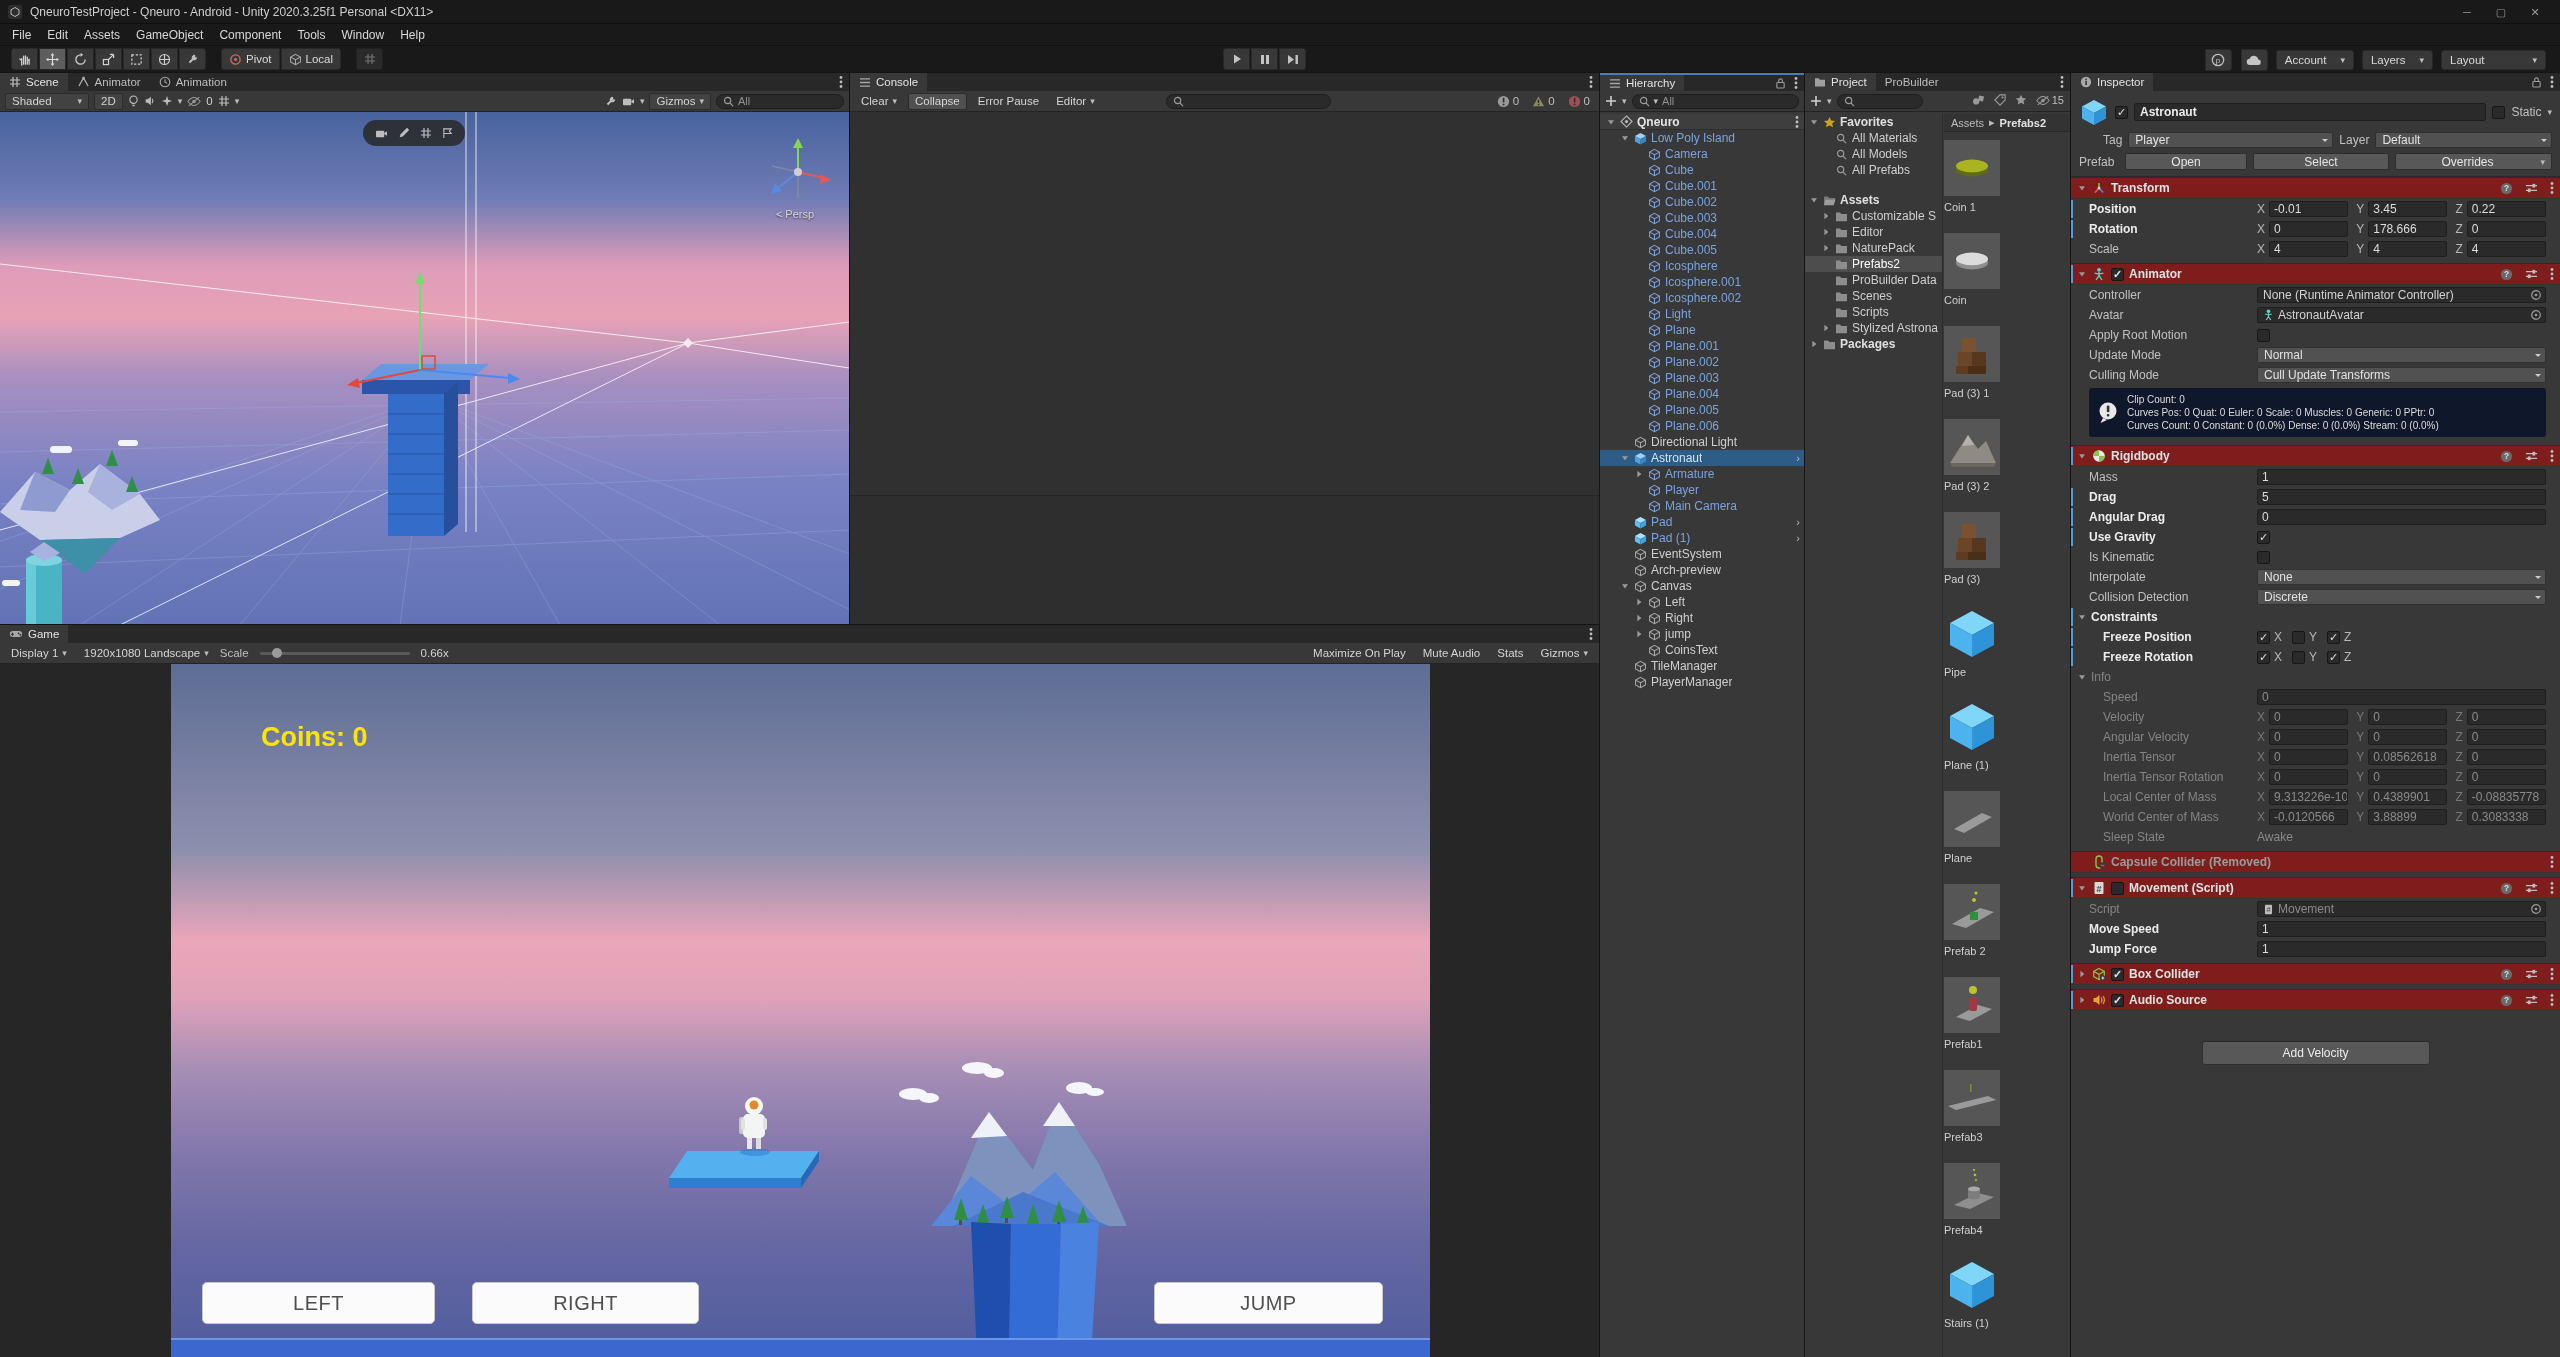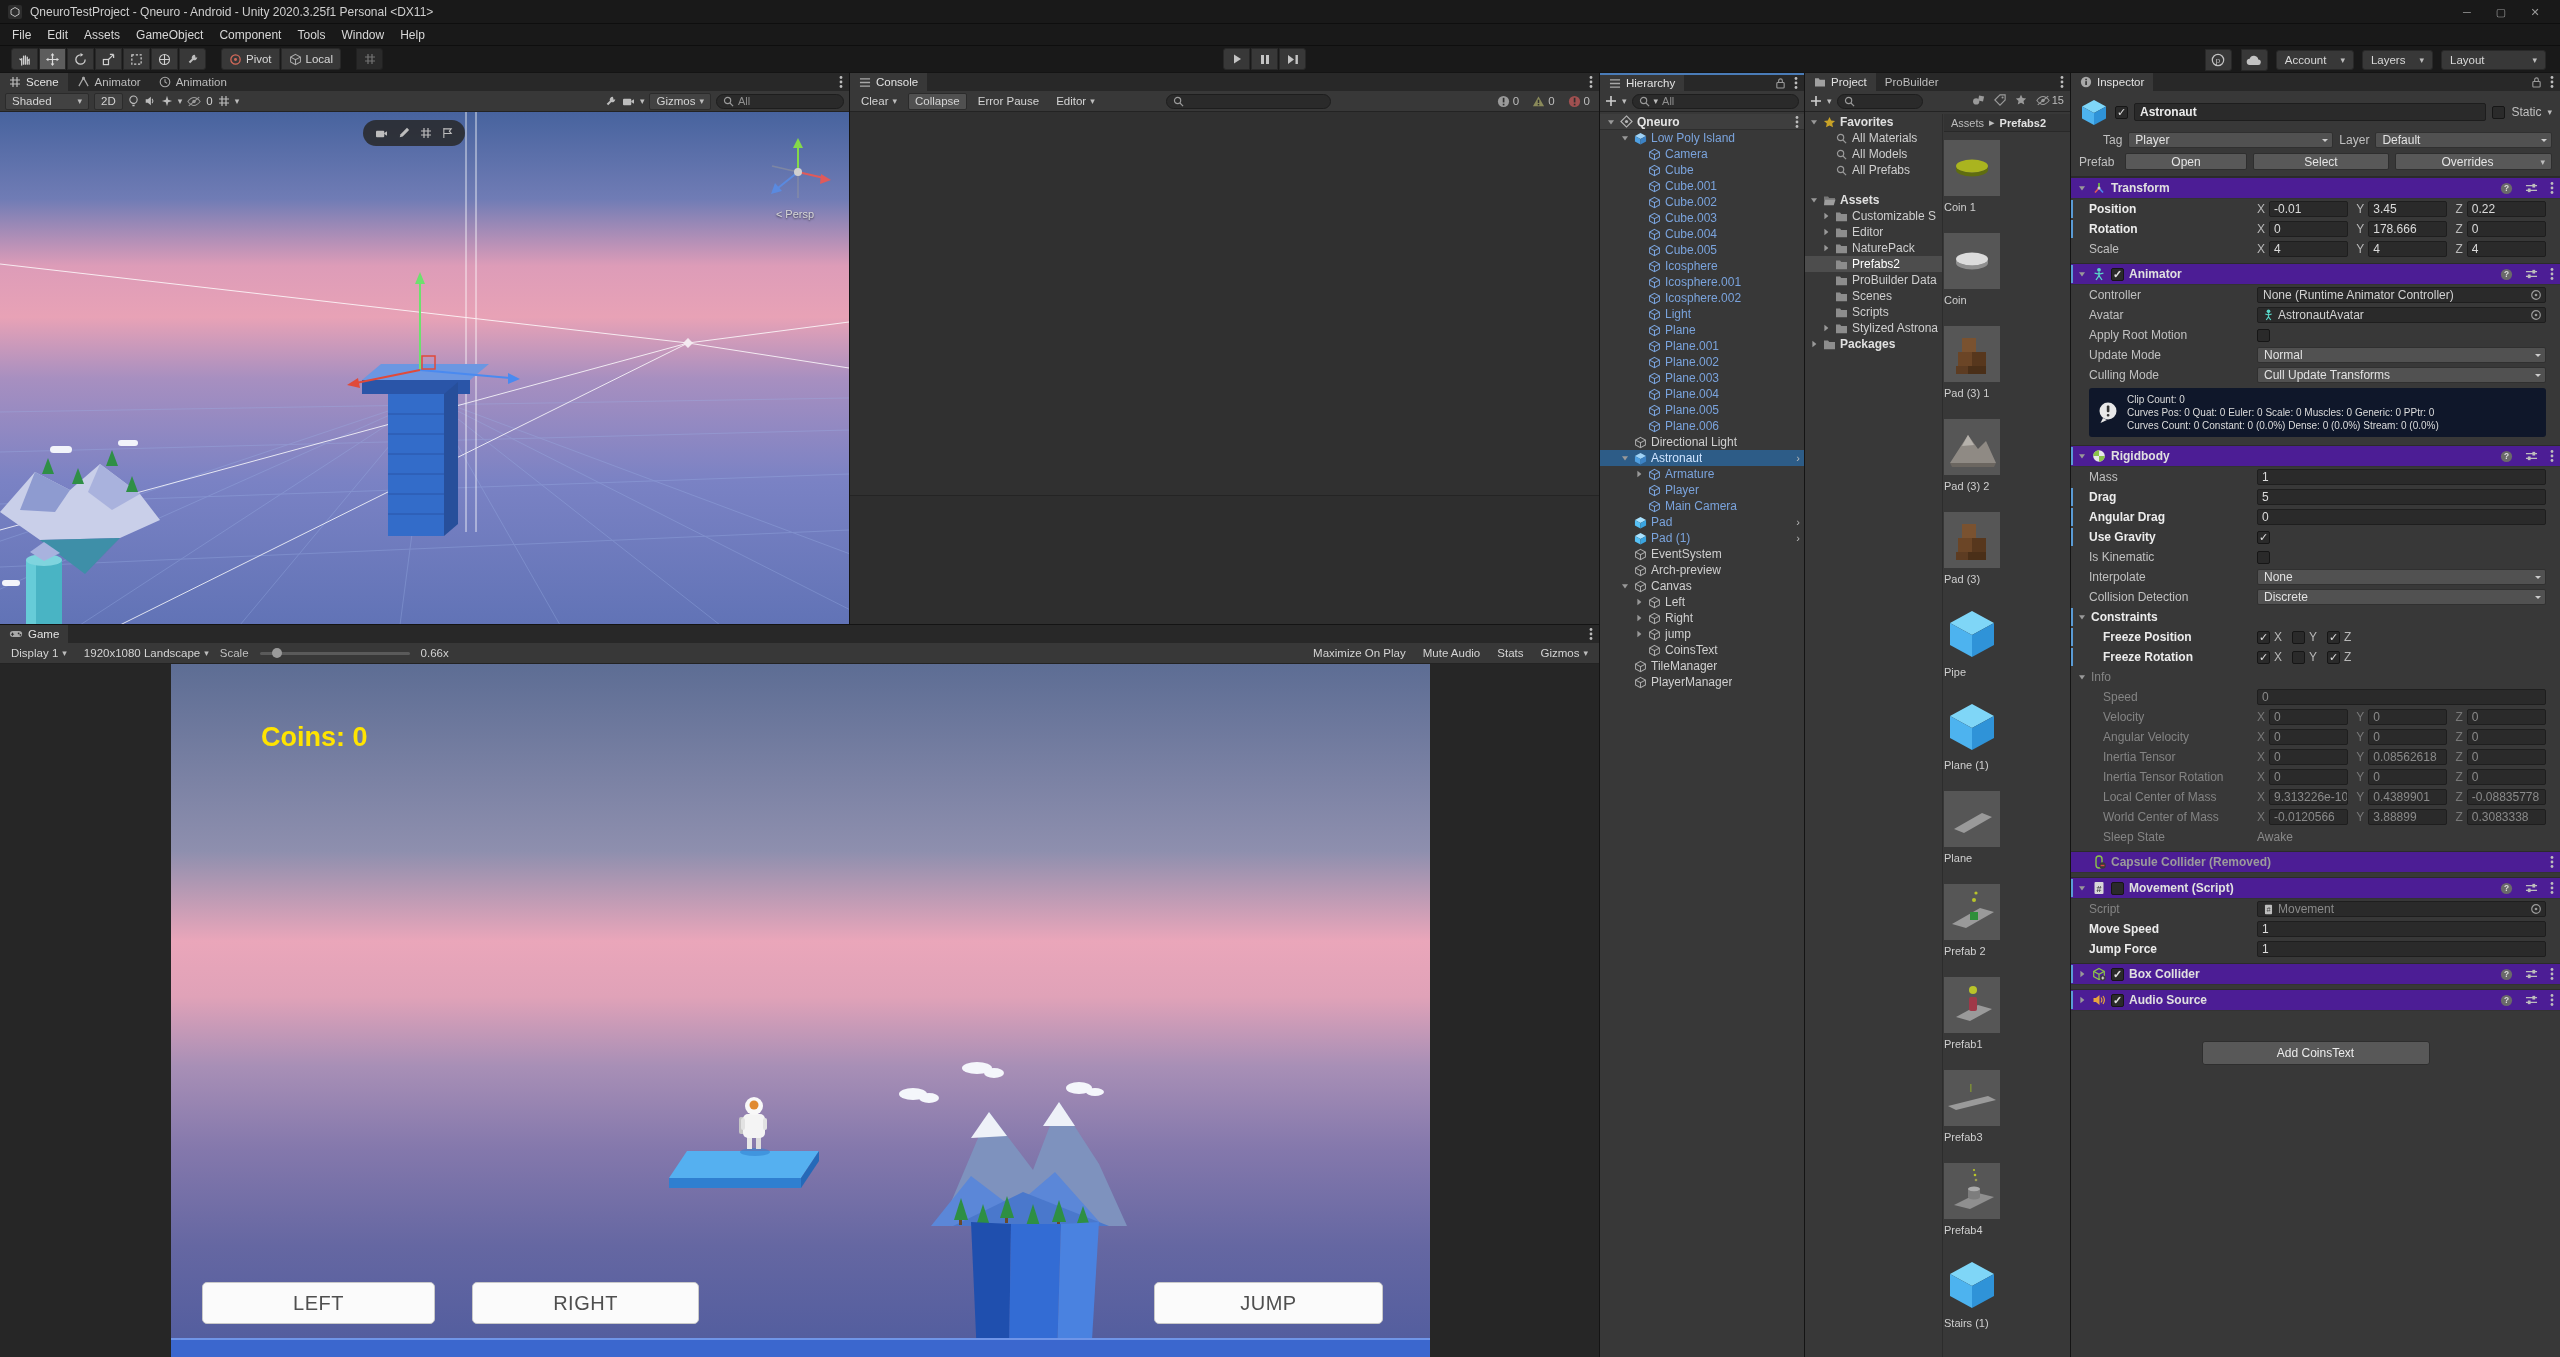--- a/index.html
+++ b/index.html
@@ -99,21 +99,21 @@
   .namefield{flex:1;height:18px;background:#2a2a2a;border:1px solid #1d1d1d;border-radius:2px;
     padding:0 5px;line-height:17px;font-weight:bold;color:#ececec}
   .ilbl{color:#c0c0c0}
   .dd{background:#515151;border:1px solid #303030;border-radius:2px;height:16px;display:flex;
     align-items:center;padding:0 16px 0 6px;position:relative;color:#e2e2e2;overflow:hidden;white-space:nowrap}
   .dd:after{content:"";position:absolute;right:4px;top:6px;border:3.5px solid transparent;border-top-color:#ccc}
   .ibtn{height:17px;background:#585858;border:1px solid #2e2e2e;border-radius:2px;display:flex;
     align-items:center;justify-content:center;color:#e4e4e4}
   .chk{width:13px;height:13px;background:#2a2a2a;border:1px solid #161616;border-radius:2px;flex:none;
     font-size:11px;line-height:11px;text-align:center;color:#e0e0e0}
-  .comp-head{height:22px;background:#4c1d95;border-top:1px solid #2b2b2b;border-bottom:1px solid #333;
+  .comp-head{height:22px;background:#7f1d1d;border-top:1px solid #2b2b2b;border-bottom:1px solid #333;
     display:flex;align-items:center;gap:5px;padding:0 6px;font-weight:bold;color:#e0e0e0;position:relative}
   .comp-head .ctitle.dim{color:#9b9b9b}
   .hicon{display:flex;align-items:center;margin-left:7px}
   .comp{position:relative;padding-bottom:4px}
   .irow{display:flex;align-items:center;height:20px;padding-right:14px;position:relative}
   .ilabel{width:186px;padding-left:18px;color:#c0c0c0;flex:none;overflow:hidden;white-space:nowrap}
   .ilabel.bold{color:#ececec;font-weight:bold}
   .ilabel.dim{color:#848484}
   .ilabel.ind{padding-left:32px}
   .ival{flex:1;display:flex;align-items:center}
@@ -2278,16 +2278,16 @@
             <span class="hicon">
               <svg width="4" height="14" viewBox="0 0 4 14">
                 <circle cx="2" cy="2.5" r="1.4" fill="#bdbdbd"></circle>
                 <circle cx="2" cy="7" r="1.4" fill="#bdbdbd"></circle>
                 <circle cx="2" cy="11.5" r="1.4" fill="#bdbdbd"></circle>
               </svg>
             </span>
           </div>
         </div>
       </div>
-    <div class="addcomp">Add CoinsText</div>
+    <div class="addcomp">Add Velocity</div>
   </div>
 
 </div>
 
 </body></html>

